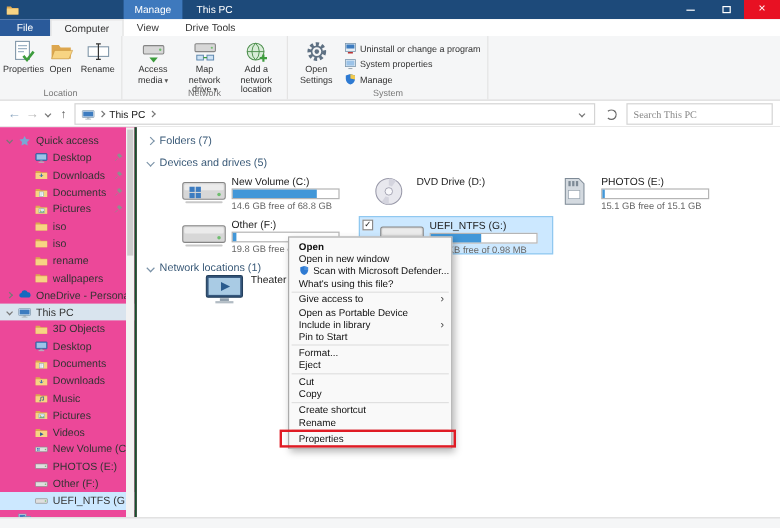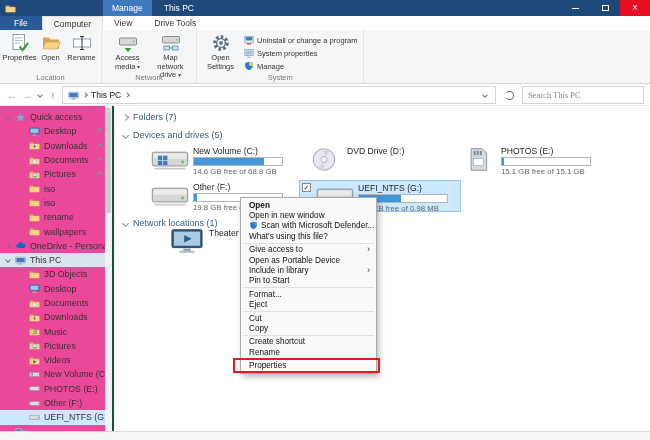--- a/index.html
+++ b/index.html
@@ -176,20 +176,28 @@
     </div>
     <div class="bigbtn wide has-caret">
       <span class="icn ricon"><svg viewBox="0 0 20 20">
             <rect x="1.5" y="3.5" width="17" height="6.5" rx="1" fill="#d7d7d7" stroke="#858585" stroke-width="0.9"></rect>
             <circle cx="15.5" cy="6.8" r="0.9" fill="#6fbd6f"></circle>
             <rect x="3" y="13" width="5.5" height="4" fill="#cfe3f5" stroke="#5b86ad" stroke-width="0.8"></rect>
             <rect x="11.5" y="13" width="5.5" height="4" fill="#cfe3f5" stroke="#5b86ad" stroke-width="0.8"></rect>
             <path d="M8.5 15h3" stroke="#3d9c3d"></path>
           </svg></span>
       <span class="blabel">Map network drive</span>
+    </div>
+    <div class="bigbtn wide">
+      <span class="icn ricon"><svg viewBox="0 0 20 20">
+            <circle cx="9" cy="10" r="7" fill="#d8ecd8" stroke="#4d8f4d" stroke-width="0.9"></circle>
+            <path d="M2 10h14M9 3a9.5 9.5 0 010 14M9 3a9.5 9.5 0 000 14" fill="none" stroke="#4d8f4d" stroke-width="0.8"></path>
+            <path d="M15.5 12.5v6M12.5 15.5h6" stroke="#3d9c3d" stroke-width="1.8"></path>
+          </svg></span>
+      <span class="blabel">Add a network location</span>
     </div>
     <div class="rgroup-label">Network</div>
   </div>
 
   <div class="rgroup">
     <div class="bigbtn settings">
       <span class="icn ricon"><svg viewBox="0 0 20 20">
             <circle cx="10" cy="10" r="6.2" fill="none" stroke="#5f7183" stroke-width="3.2" stroke-dasharray="2.6 2.1"></circle>
             <circle cx="10" cy="10" r="4.4" fill="#f5f6f7" stroke="#5f7183" stroke-width="1.4"></circle>
             <circle cx="10" cy="10" r="1.9" fill="#5f7183"></circle>

